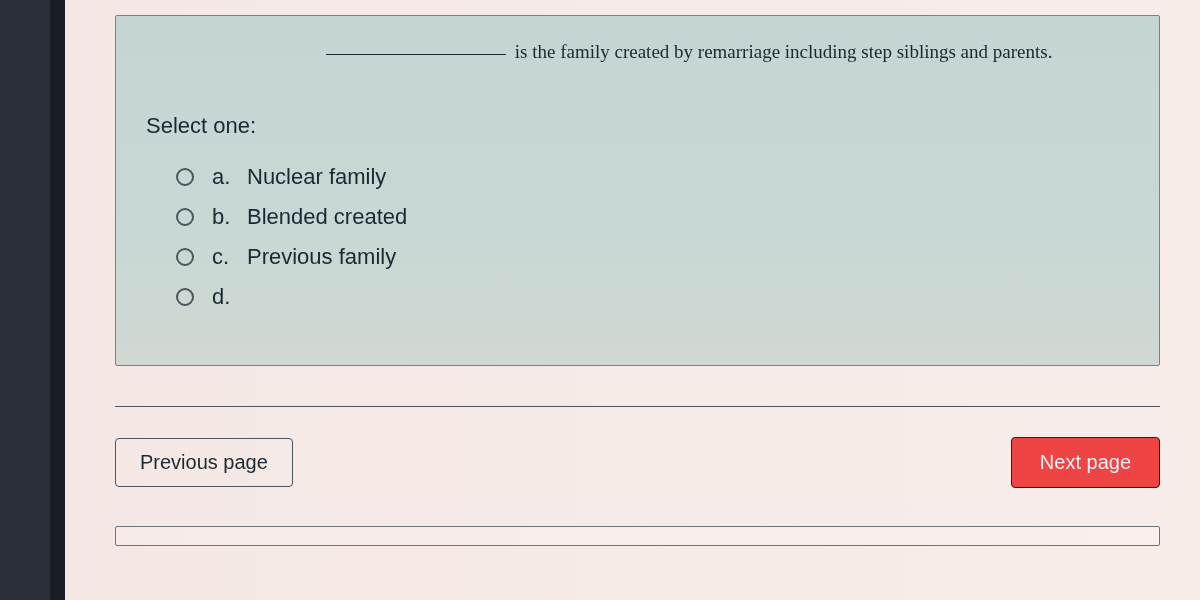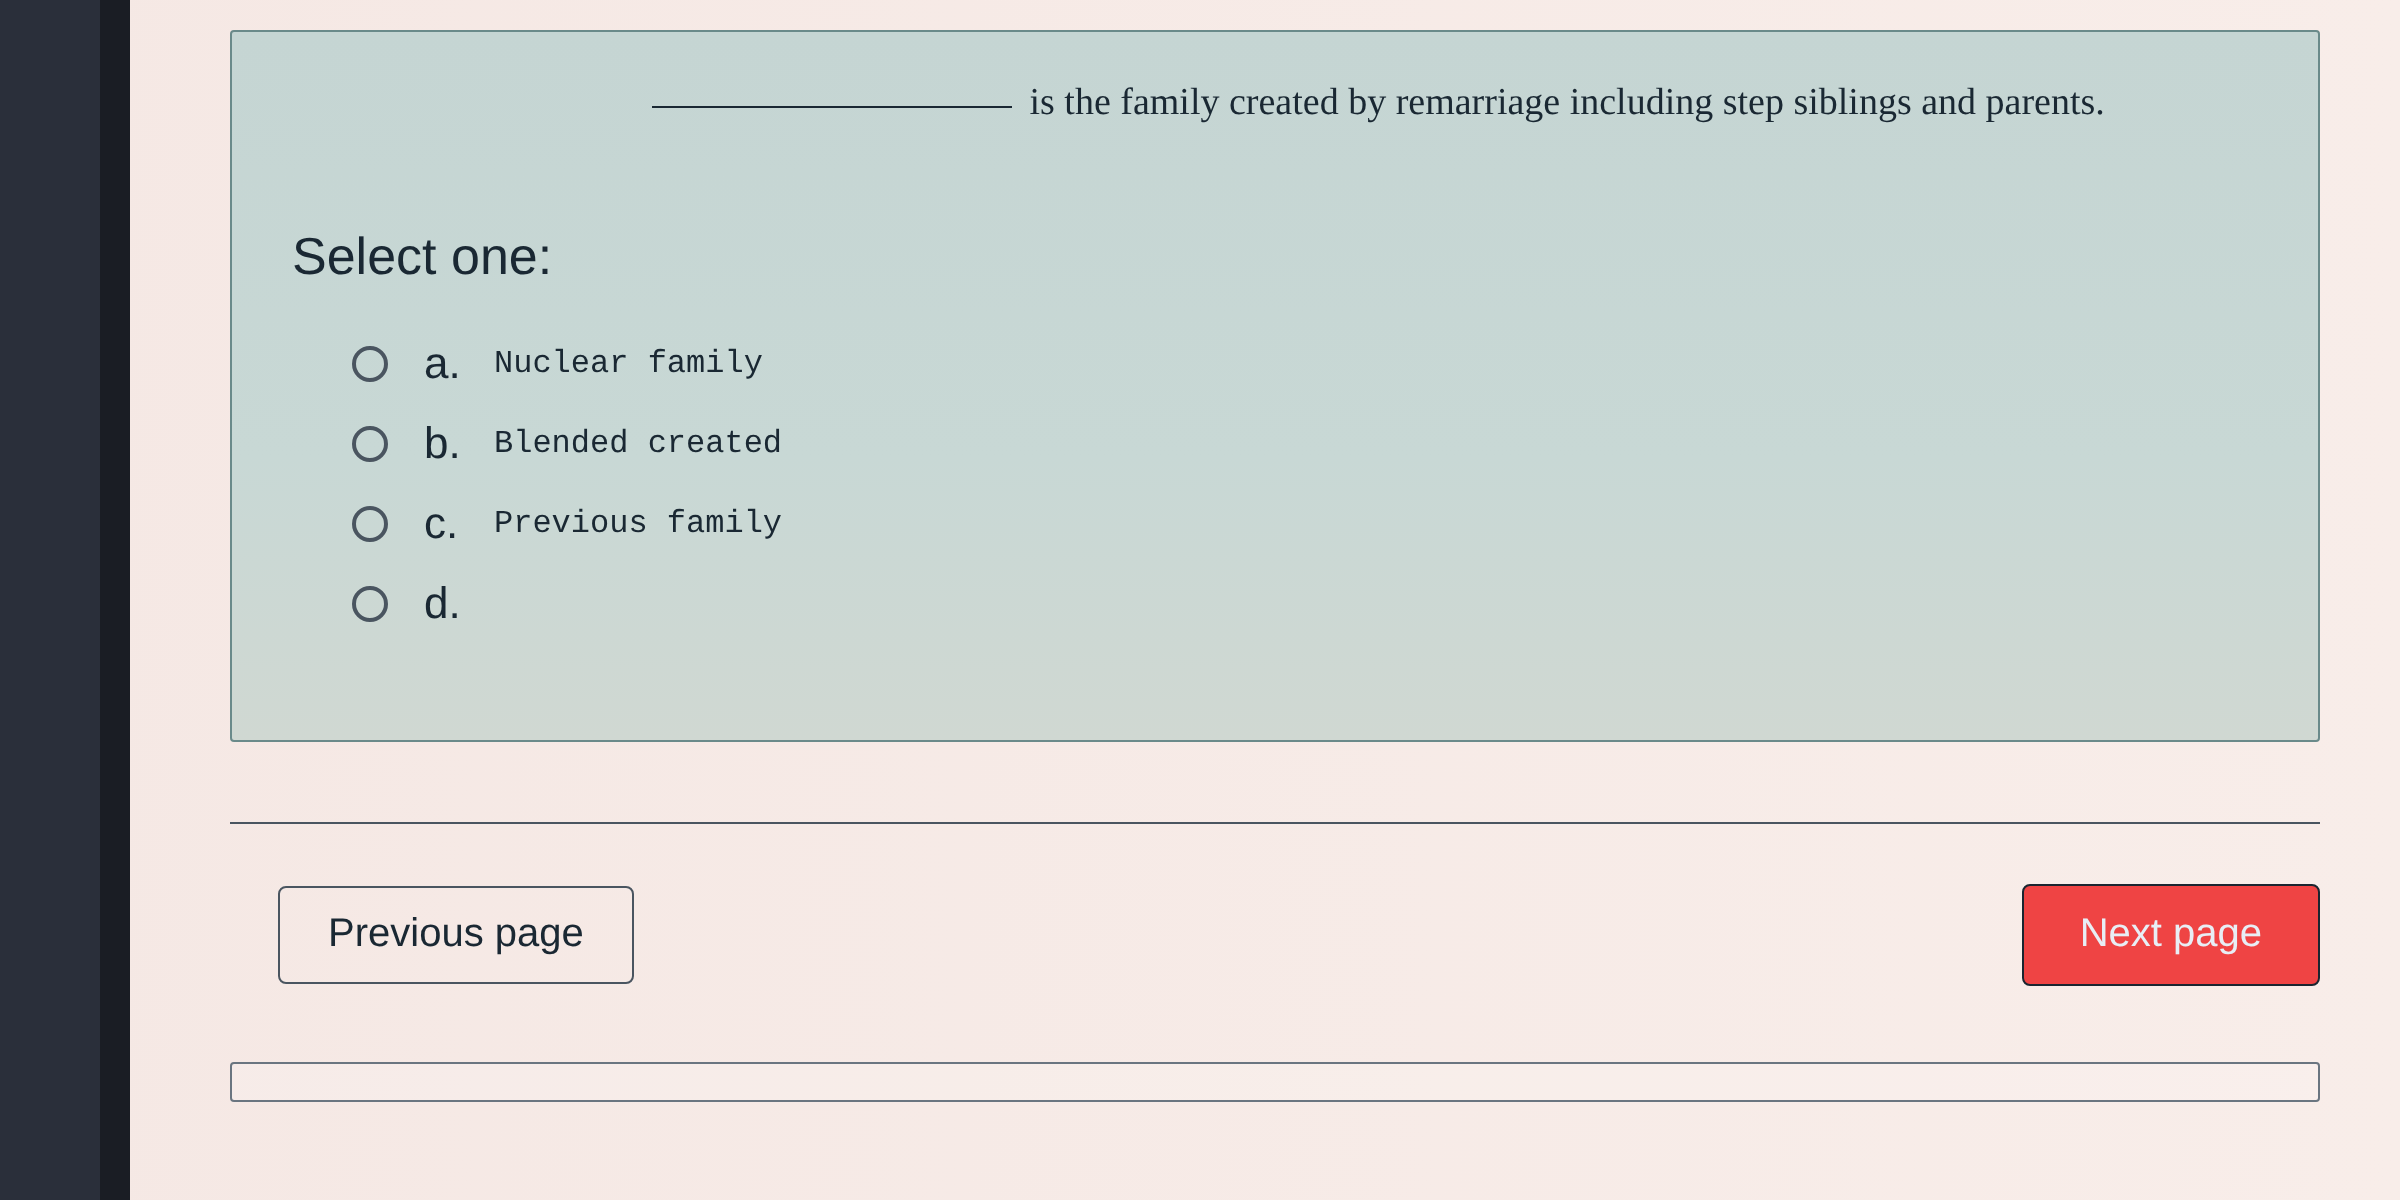--- a/index.html
+++ b/index.html
@@ -54,21 +54,21 @@
     }
     .blank-line {
       display: inline-block;
       border-bottom: 1.5px solid #1a2833;
       width: 180px;
       margin-right: 4px;
       position: relative;
       top: -3px;
     }
     .select-label {
-      font-size: 26px;
+      font-size: 22px;
       color: #1a2833;
       margin-bottom: 25px;
       font-family: Arial, sans-serif;
     }
     .options {
       padding-left: 30px;
     }
     .option-row {
       display: flex;
       align-items: center;
@@ -84,35 +84,34 @@
       flex-shrink: 0;
       background: transparent;
     }
     .option-letter {
       font-size: 22px;
       color: #1a2833;
       min-width: 35px;
       font-family: Arial, sans-serif;
     }
     .option-text {
-      font-size: 16px;
+      font-size: 22px;
       color: #1a2833;
-      font-family: Liberation Mono, monospace;
+      font-family: Liberation Sans, sans-serif;
     }
     .divider {
       border: none;
       border-top: 1.5px solid #4a5560;
       margin: 0 0 30px 0;
     }
     .nav-buttons {
       display: flex;
       justify-content: space-between;
       align-items: center;
       padding: 0 0 20px 0;
-      margin-left: 24px;
     }
     .btn-prev {
       background: transparent;
       border: 1.5px solid #4a5560;
       padding: 12px 24px;
       font-size: 20px;
       color: #1a2833;
       cursor: pointer;
       border-radius: 4px;
       font-family: Arial, sans-serif;

